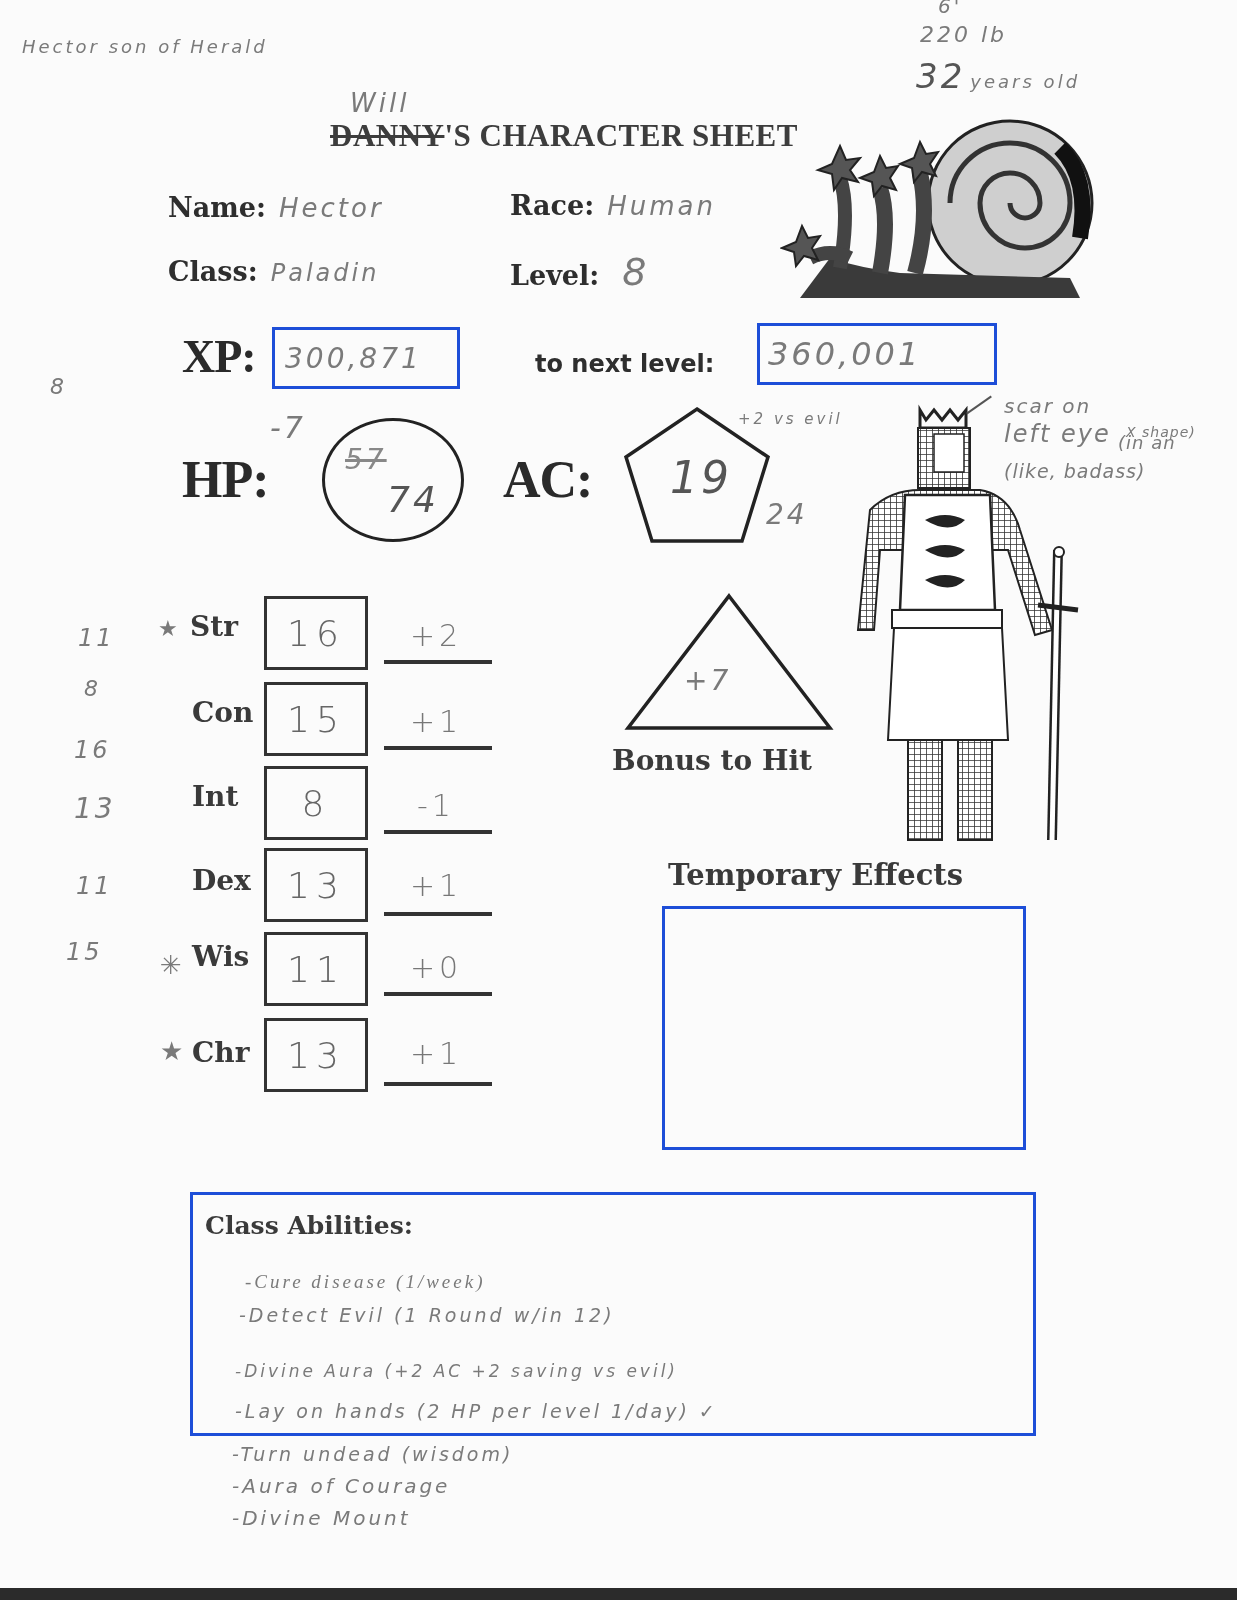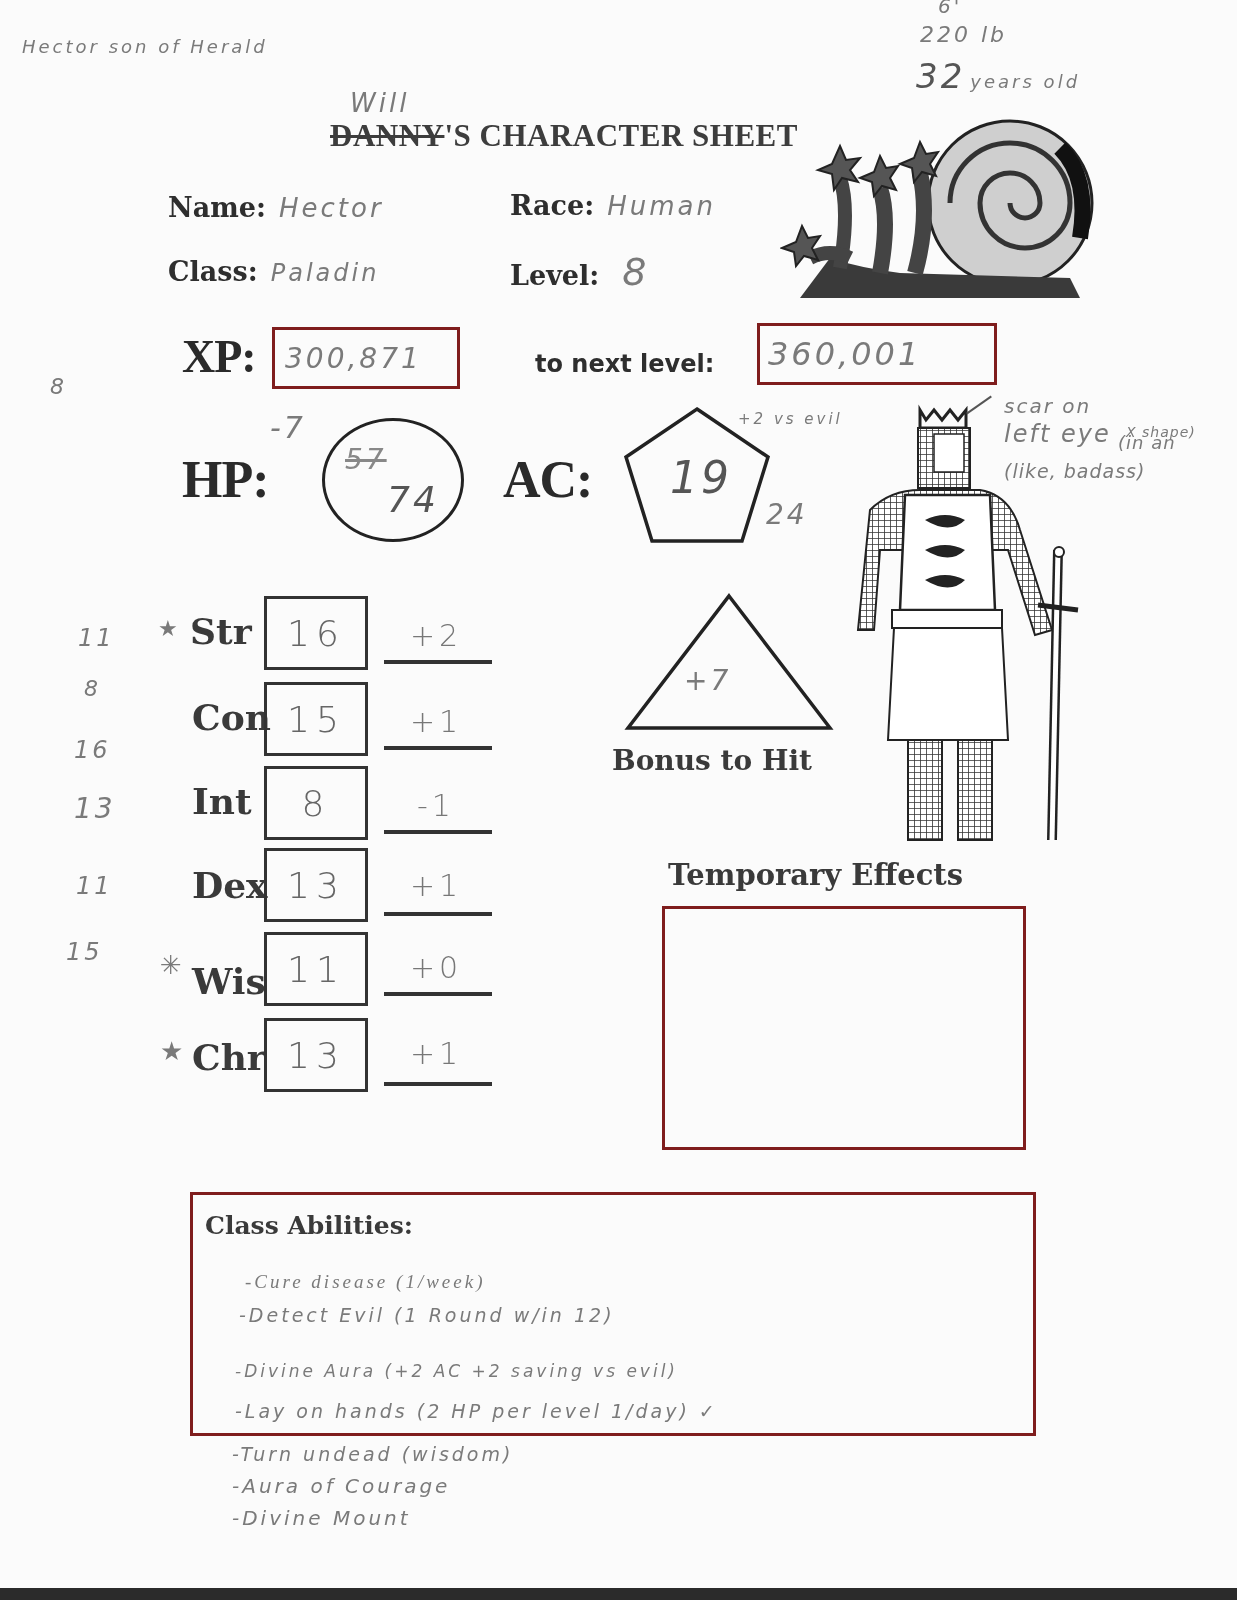--- a/index.html
+++ b/index.html
@@ -22,23 +22,23 @@
   }
   .strike { text-decoration: line-through; text-decoration-thickness: 3px; }
   .script-label {
     font-family: "DejaVu Serif", serif; font-weight: bold; 
     font-size: 27px; color: #2e2e2e; white-space: nowrap;
   }
   .gothic {
     font-family: "Liberation Serif", serif; font-weight: bold;
     font-size: 52px; color: #2a2a2a; white-space: nowrap; letter-spacing: -1px;
   }
-  .box { border: 3px solid #7f1d1d; box-sizing: border-box; background: transparent; }
+  .box { border: 3px solid #1d4ed8; box-sizing: border-box; background: transparent; }
   .stat-label {
-    font-family: "DejaVu Serif", serif; font-weight: bold; font-size: 36px;
+    font-family: "DejaVu Serif", serif; font-weight: bold; font-size: 28px;
     color: #3a3a3a; white-space: nowrap;
   }
   .stat-box {
     width: 104px; height: 74px; border: 3px solid #333; box-sizing: border-box;
     display: flex; align-items: center; justify-content: center;
   }
   .stat-val { font-family: "DejaVu Sans", sans-serif; font-weight: 200; font-size: 36px; color: #666; letter-spacing: 6px; }
   .mod-line { width: 108px; height: 4px; background: #333; }
   .mod-val { font-family: "DejaVu Sans", sans-serif; font-weight: 200; font-size: 30px; color: #777; letter-spacing: 4px; text-align: center; width: 108px; }
   .section-head {
@@ -194,21 +194,21 @@
     <div class="abs stat-box" style="left:264px;top:0;">
         <span class="stat-val">13</span>
       </div>
     <div class="abs mod-val" style="left:382px;top:20px;">+1</div>
     <div class="abs mod-line" style="left:384px;top:64px;"></div>
   </div>
 
   <div class="abs" style="left:0;top:336px;">
     <span class="abs hand" style="left:76px;top:-60px;font-size:24px;">11</span>
     <span class="abs hand" style="left:160px;top:18px;font-size:26px;">✳</span>
-    <span class="abs stat-label" style="left:192px;top:28px;">Wis</span>
+    <span class="abs stat-label" style="left:192px;top:8px;">Wis</span>
     <div class="abs stat-box" style="left:264px;top:0;">
         <span class="stat-val">11</span>
       </div>
     <div class="abs mod-val" style="left:382px;top:18px;">+0</div>
     <div class="abs mod-line" style="left:384px;top:60px;"></div>
   </div>
 
   <div class="abs" style="left:0;top:422px;">
     <span class="abs hand" style="left:160px;top:18px;font-size:26px;">★</span>
     <span class="abs stat-label" style="left:192px;top:18px;">Chr</span>

